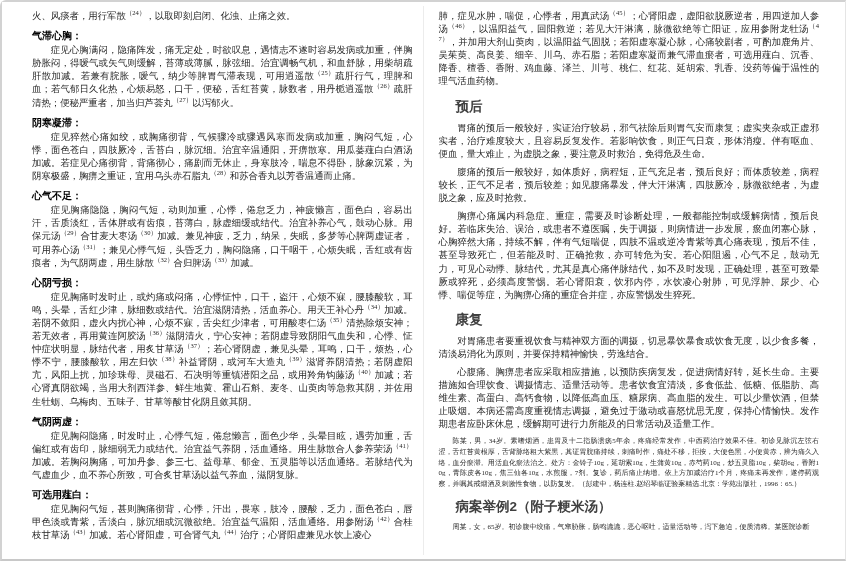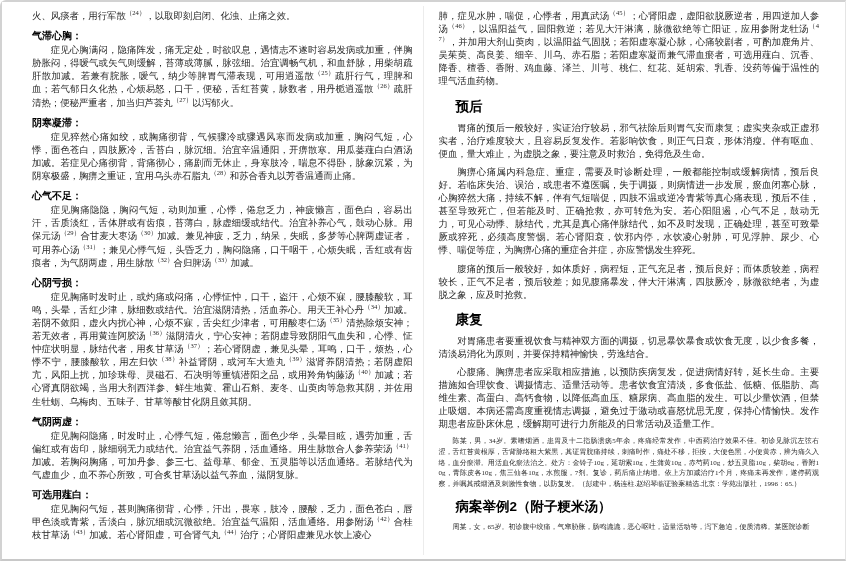--- a/index.html
+++ b/index.html
@@ -29,21 +29,21 @@
     font-size:9.4px;line-height:13.1px;margin:0;
     text-align:justify;text-indent:2em;
     word-break:break-all;
   }
   .no-indent{text-indent:0;}
   .sub-heading{
     font-size:10px;line-height:13.1px;font-weight:bold;color:#000;
     margin:6px 0 2px 0;
   }
   .big-heading{
-    font-size:13.5px;line-height:16px;font-weight:bold;color:#000000;
+    font-size:13.5px;line-height:16px;font-weight:bold;color:#404040;
     margin:10px 0 7px 0;text-indent:1.25em;
     font-family:"Liberation Sans","DejaVu Sans",sans-serif;
   }
   .case-para{
     font-size:7px;line-height:10.6px;margin:0 0 2px 0;
     text-align:justify;text-indent:2em;color:#2a2a2a;
     word-break:break-all;
   }
   .page-right .body-para{margin-bottom:5px;}
   sup{font-size:0.7em;vertical-align:super;line-height:0;}
@@ -69,22 +69,22 @@
       <div class="sub-heading">可选用薤白：</div>
       <p class="body-para">症见胸闷气短，甚则胸痛彻背，心悸，汗出，畏寒，肢冷，腰酸，乏力，面色苍白，唇甲色淡或青紫，舌淡白，脉沉细或沉微欲绝。治宜益气温阳，活血通络。用参附汤<sup>（42）</sup>合桂枝甘草汤<sup>（43）</sup>加减。若心肾阳虚，可合肾气丸<sup>（44）</sup>治疗；心肾阳虚兼见水饮上凌心</p>
     </div>
 
     <div class="gutter"></div>
 
     <div class="page page-right">
       <p class="body-para no-indent">肺，症见水肿，喘促，心悸者，用真武汤<sup>（45）</sup>；心肾阳虚，虚阳欲脱厥逆者，用四逆加人参汤<sup>（46）</sup>，以温阳益气，回阳救逆；若见大汗淋漓，脉微欲绝等亡阳证，应用参附龙牡汤<sup>（47）</sup>，并加用大剂山萸肉，以温阳益气固脱；若阳虚寒凝心脉，心痛较剧者，可酌加鹿角片、吴茱萸、高良姜、细辛、川乌、赤石脂；若阳虚寒凝而兼气滞血瘀者，可选用薤白、沉香、降香、檀香、香附、鸡血藤、泽兰、川芎、桃仁、红花、延胡索、乳香、没药等偏于温性的理气活血药物。</p>
       <div class="big-heading">预后</div>
       <p class="body-para">胃痛的预后一般较好，实证治疗较易，邪气祛除后则胃气安而康复；虚实夹杂或正虚邪实者，治疗难度较大，且容易反复发作。若影响饮食，则正气日衰，形体消瘦。伴有呕血、便血，量大难止，为虚脱之象，要注意及时救治，免得危及生命。</p>
+      <p class="body-para">腹痛的预后一般较好，如体质好，病程短，正气充足者，预后良好；而体质较差，病程较长，正气不足者，预后较差；如见腹痛暴发，伴大汗淋漓，四肢厥冷，脉微欲绝者，为虚脱之象，应及时抢救。</p>
       <p class="body-para">胸痹心痛属内科急症、重症，需要及时诊断处理，一般都能控制或缓解病情，预后良好。若临床失治、误治，或患者不遵医嘱，失于调摄，则病情进一步发展，瘀血闭塞心脉，心胸猝然大痛，持续不解，伴有气短喘促，四肢不温或逆冷青紫等真心痛表现，预后不佳，甚至导致死亡，但若能及时、正确抢救，亦可转危为安。若心阳阻遏，心气不足，鼓动无力，可见心动悸、脉结代，尤其是真心痛伴脉结代，如不及时发现，正确处理，甚至可致晕厥或猝死，必须高度警惕。若心肾阳衰，饮邪内停，水饮凌心射肺，可见浮肿、尿少、心悸、喘促等症，为胸痹心痛的重症合并症，亦应警惕发生猝死。</p>
-      <p class="body-para">腹痛的预后一般较好，如体质好，病程短，正气充足者，预后良好；而体质较差，病程较长，正气不足者，预后较差；如见腹痛暴发，伴大汗淋漓，四肢厥冷，脉微欲绝者，为虚脱之象，应及时抢救。</p>
       <div class="big-heading">康复</div>
       <p class="body-para">对胃痛患者要重视饮食与精神双方面的调摄，切忌暴饮暴食或饮食无度，以少食多餐，清淡易消化为原则，并要保持精神愉快，劳逸结合。</p>
       <p class="body-para">心腹痛、胸痹患者应采取相应措施，以预防疾病复发，促进病情好转，延长生命。主要措施如合理饮食、调摄情志、适量活动等。患者饮食宜清淡，多食低盐、低糖、低脂肪、高维生素、高蛋白、高钙食物，以降低高血压、糖尿病、高血脂的发生。可以少量饮酒，但禁止吸烟。本病还需高度重视情志调摄，避免过于激动或喜怒忧思无度，保持心情愉快。发作期患者应卧床休息，缓解期可进行力所能及的日常活动及适量工作。</p>
       <p class="case-para">陈某，男，34岁。素嗜烟酒，患胃及十二指肠溃疡5年余，疼痛经常发作，中西药治疗效果不佳。初诊见脉沉左弦右涩，舌红苔黄根厚，舌背脉络粗大紫黑，其证胃脘痛持续，刺痛时作，痛处不移，拒按，大便色黑，小便黄赤，辨为痛久入络，血分瘀滞。用活血化瘀法治之。处方：金铃子10g，延胡索10g，生蒲黄10g，赤芍药10g，炒五灵脂10g，柴胡6g，香附10g，青陈皮各10g，焦三仙各10g，水煎服，7剂。复诊，药后痛止纳增。依上方加减治疗1个月，疼痛未再发作，遂停药观察，并嘱其戒烟酒及刺激性食物，以防复发。（彭建中，杨连柱.赵绍琴临证验案精选.北京：学苑出版社，1996：65.）</p>
       <div class="big-heading">病案举例2（附子粳米汤）</div>
       <p class="case-para">周某，女，65岁。初诊腹中绞痛，气窜胁胀，肠鸣漉漉，恶心呕吐，适量活动等，泻下急迫，便质清稀。某医院诊断</p>
     </div>
 
   </div>
 </div>

